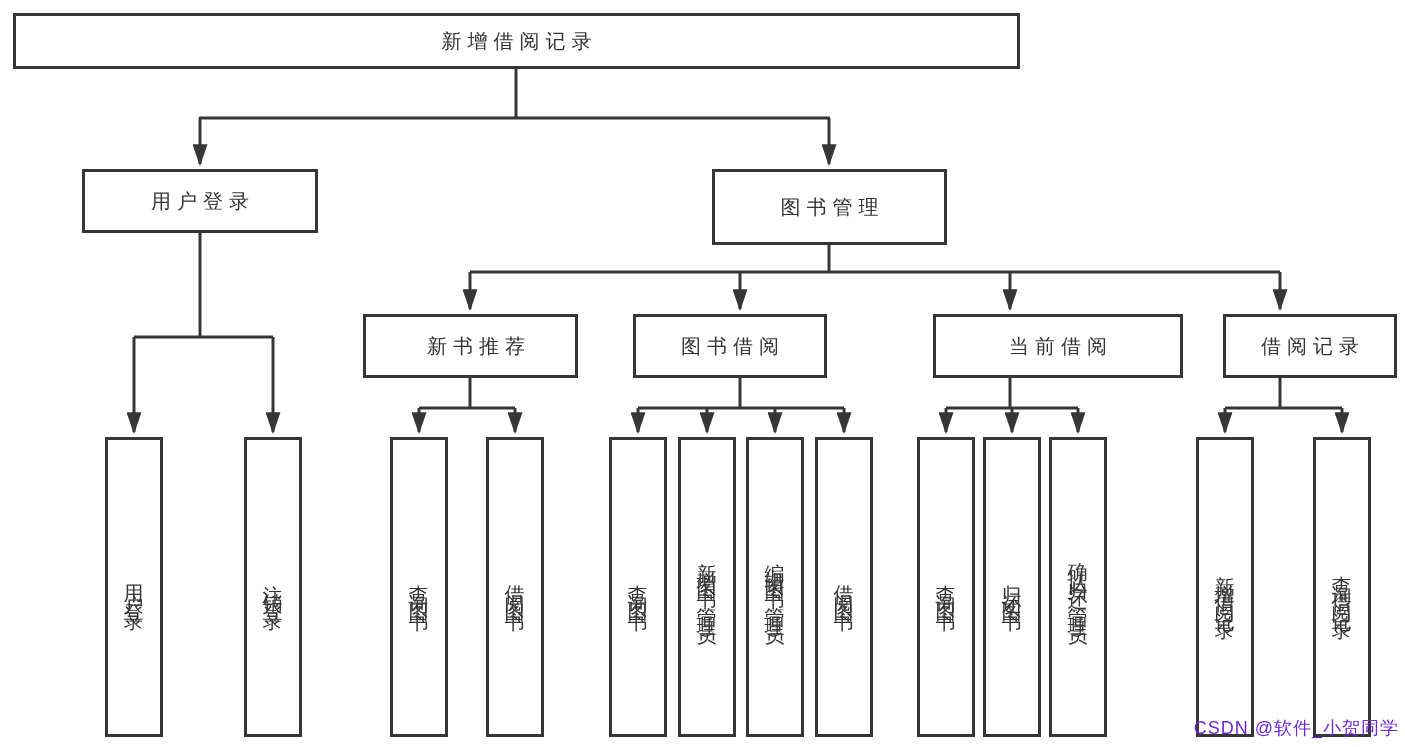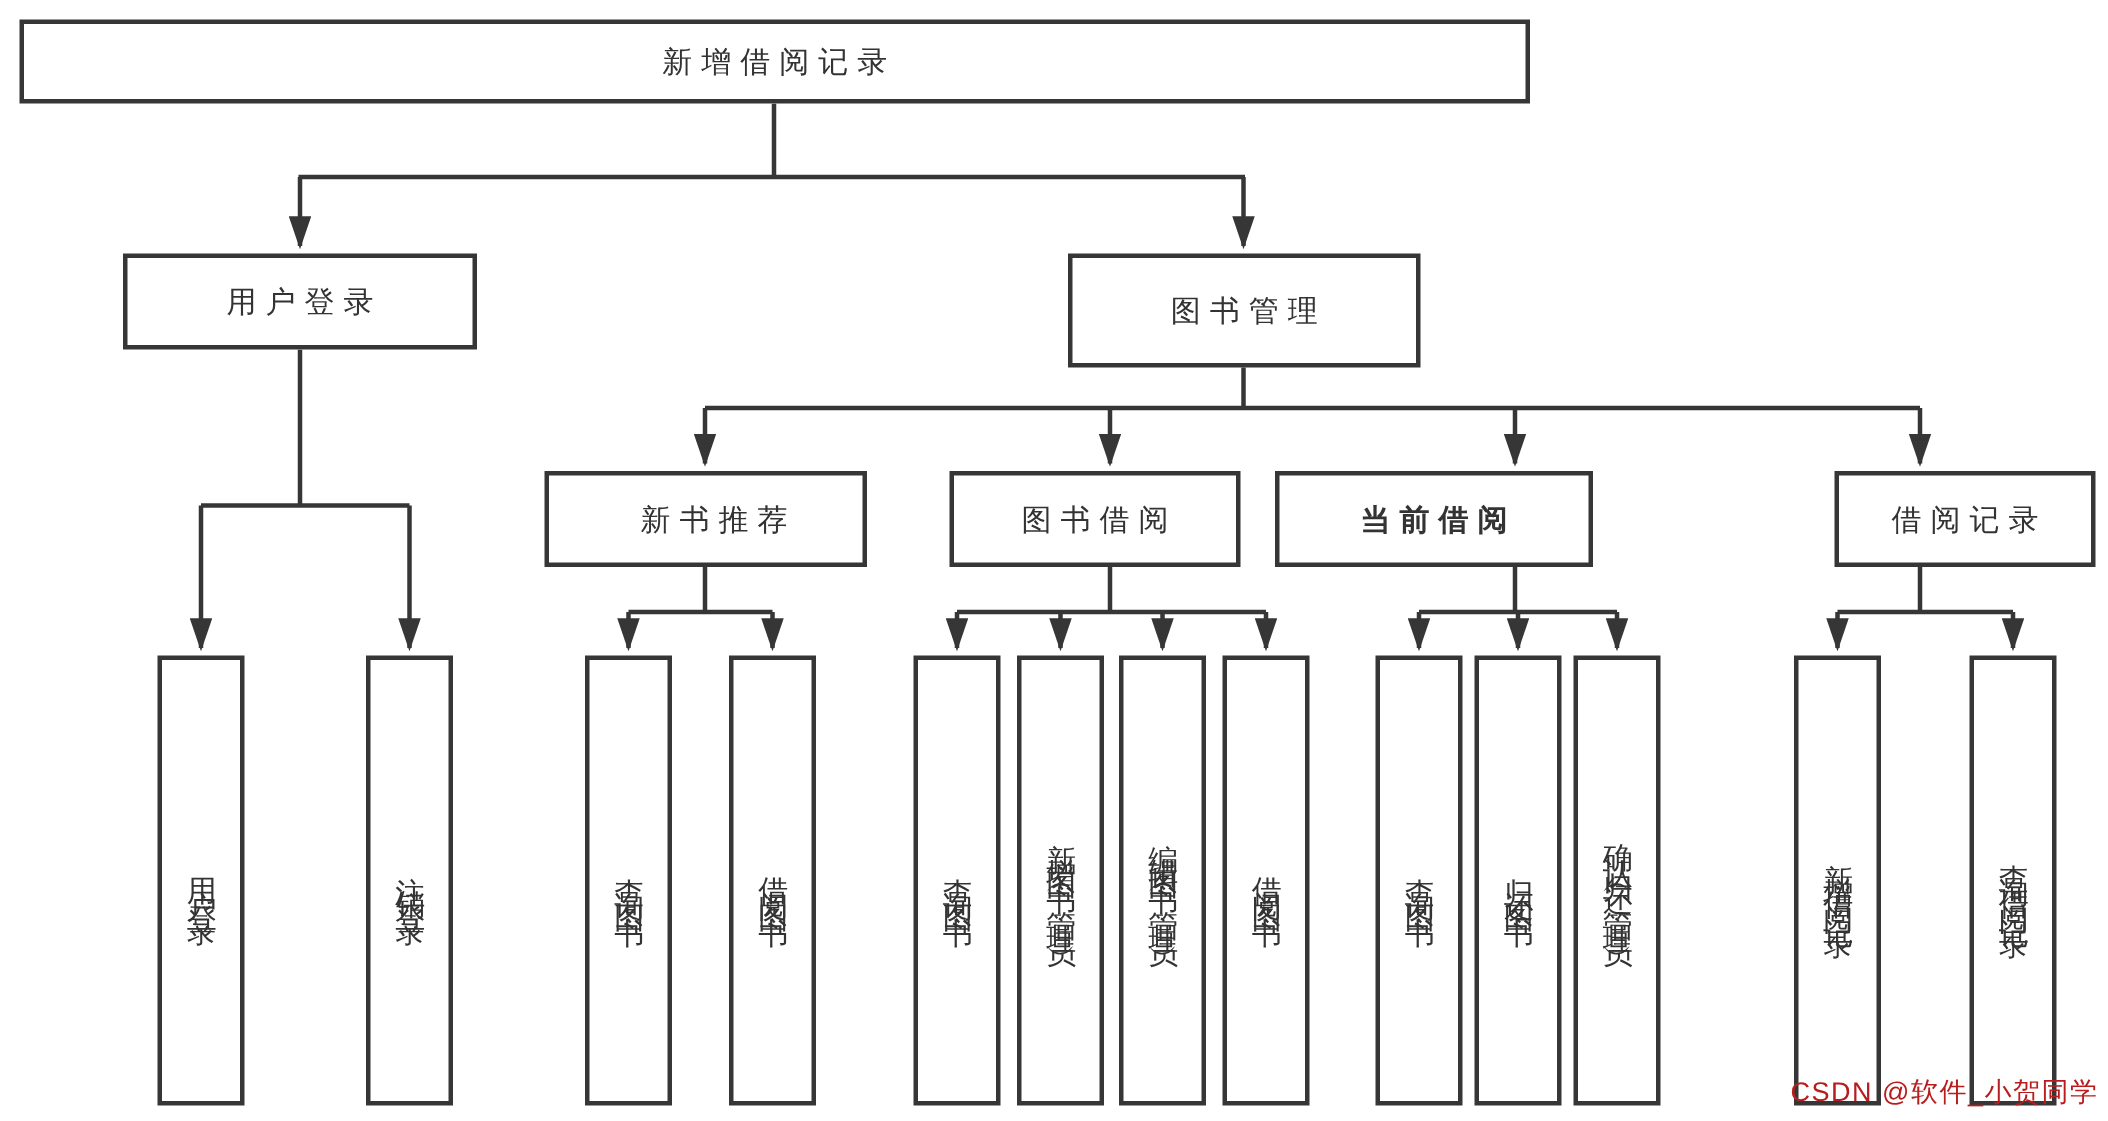--- a/index.html
+++ b/index.html
@@ -36,21 +36,21 @@
     letter-spacing: 6px;
     text-indent: 6px;
     white-space: nowrap;
   }
   .node.root   { left: 13px;   top: 13px;  width: 1007px; height: 56px; }
   .node.lvl2a  { left: 82px;   top: 169px; width: 236px;  height: 64px; }
   .node.lvl2b  { left: 712px;  top: 169px; width: 235px;  height: 76px; }
   .node.lvl3   { top: 314px; height: 64px; }
   .node.l3-0   { left: 363px;  width: 215px; padding-left: 11px; }
   .node.l3-1   { left: 633px;  width: 194px; }
-  .node.l3-2   { left: 850px;  width: 212px; font-weight: bold; }
+  .node.l3-2   { left: 933px;  width: 250px; }
   .node.l3-3   { left: 1223px; width: 174px; }
   .node.leaf {
     top: 437px;
     width: 58px;
     height: 300px;
     letter-spacing: 0;
     text-indent: 0;
   }
   .leaf span {
     writing-mode: vertical-rl;
@@ -71,21 +71,21 @@
   .leaf.x8  { left: 917px; }
   .leaf.x9  { left: 983px; }
   .leaf.x10 { left: 1049px; }
   .leaf.x11 { left: 1196px; }
   .leaf.x12 { left: 1313px; }
   .watermark {
     position: absolute;
     right: 6px;
     top: 716px;
     font-size: 18px;
-    color: #b91c1c;
+    color: #6d28d9;
     letter-spacing: 1px;
     white-space: nowrap;
   }
 </style>
 </head>
 <body>
 
 <div class="canvas">
 
   <svg class="connectors" viewBox="0 0 1405 747" xmlns="http://www.w3.org/2000/svg">

